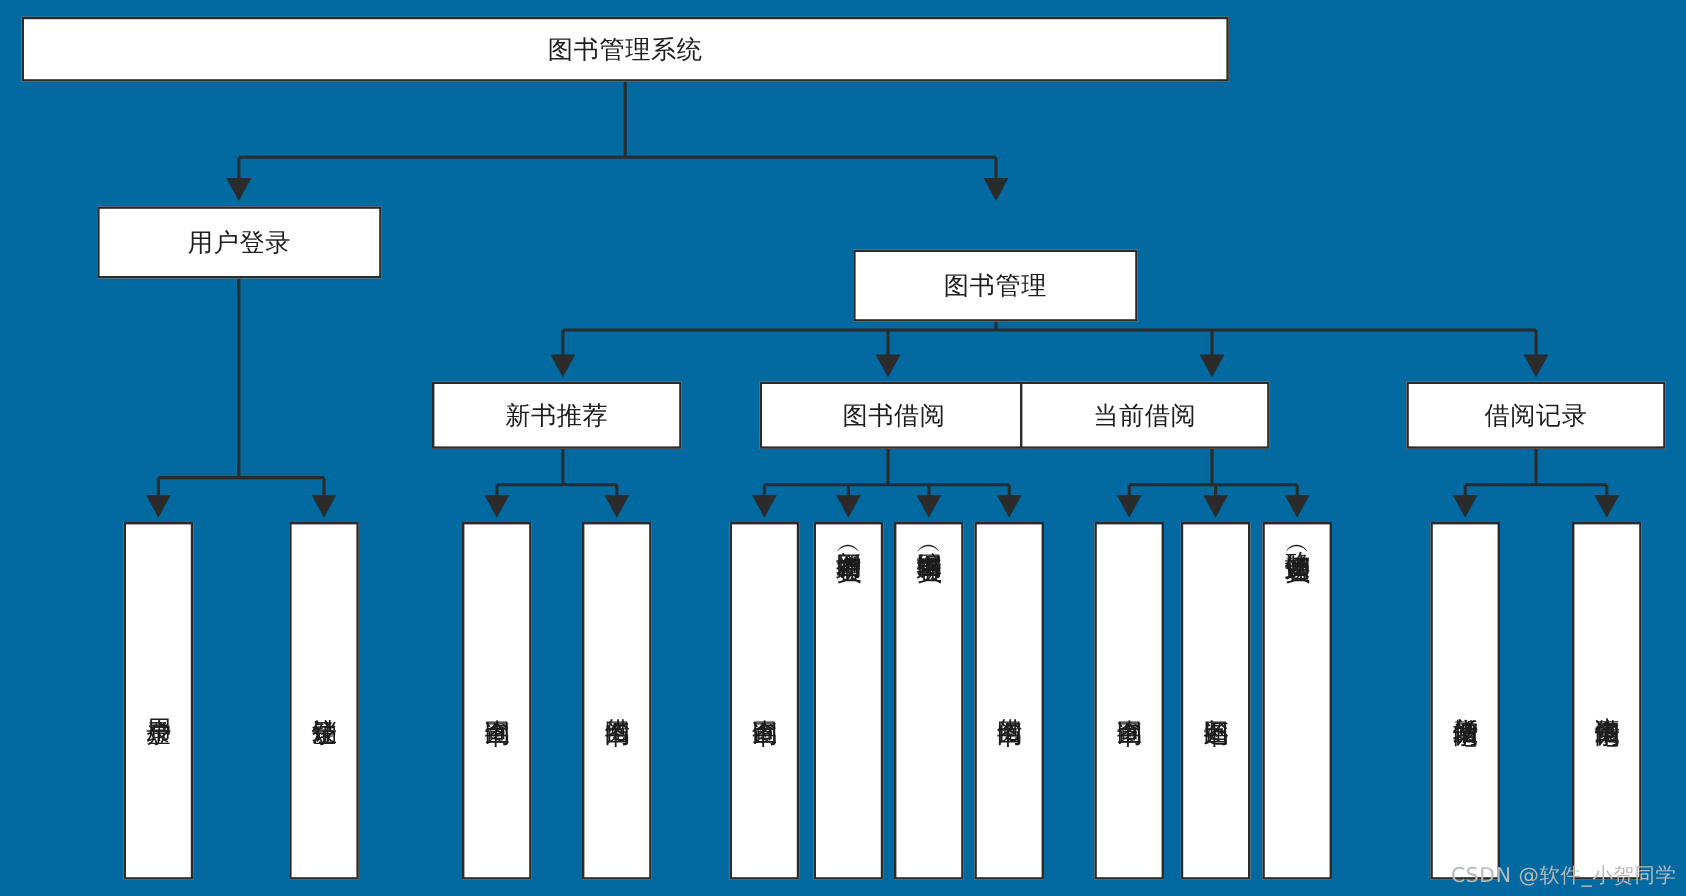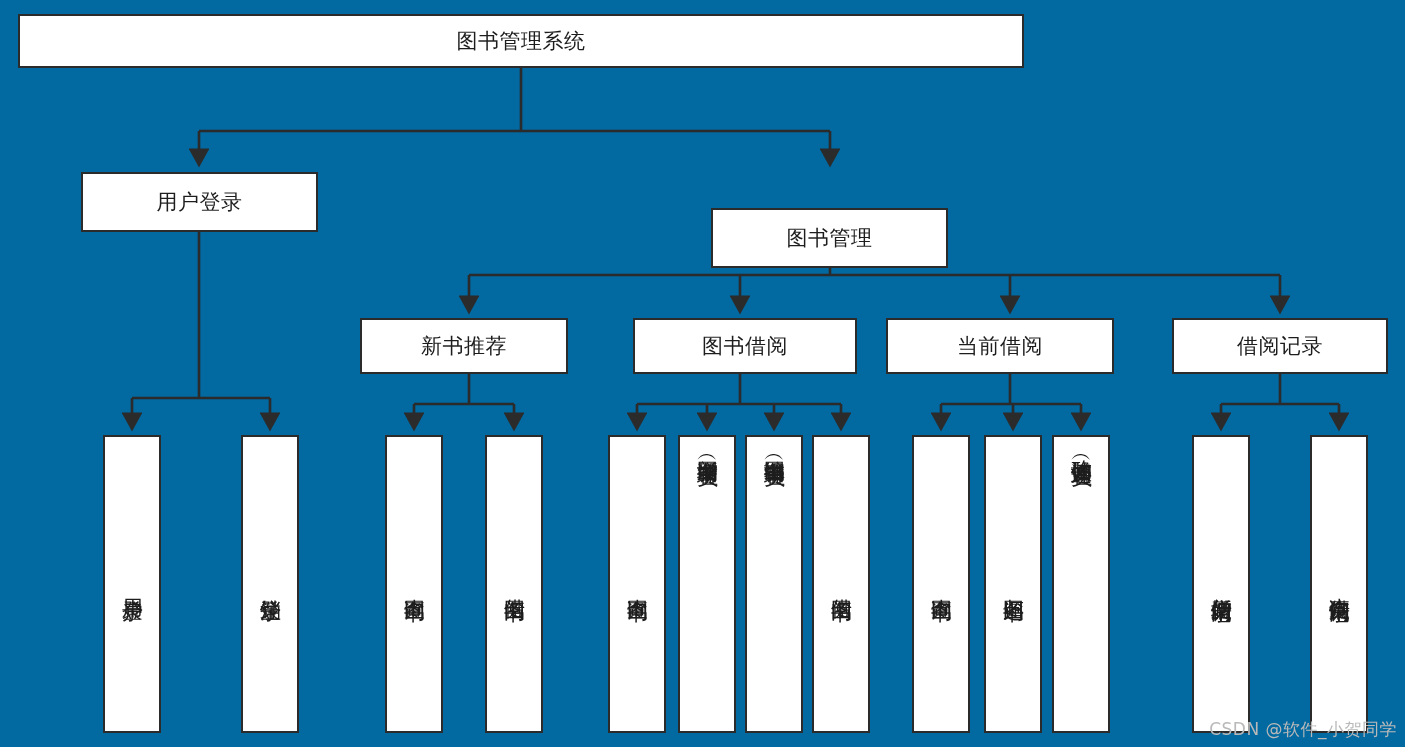--- a/index.html
+++ b/index.html
@@ -128,21 +128,21 @@
       </div>
       <div class="node horiz" style="left: 711px; top: 172px; width: 237px; height: 60px; margin-top: 36px;">
         <span>图书管理</span>
       </div>
       <div class="node horiz" style="left: 360px; top: 318px; width: 208px; height: 56px;">
         <span>新书推荐</span>
       </div>
       <div class="node horiz" style="left: 633px; top: 318px; width: 224px; height: 56px;">
         <span>图书借阅</span>
       </div>
-      <div class="node horiz" style="left: 886px; top: 318px; width: 228px; height: 56px;">
+      <div class="node horiz" style="left: 850px; top: 318px; width: 208px; height: 56px;">
         <span>当前借阅</span>
       </div>
       <div class="node horiz" style="left: 1172px; top: 318px; width: 216px; height: 56px; align-items: center;">
         <span>借阅记录</span>
       </div>
       <div class="node vert centered" style="left: 103px; top: 435px; width: 58px; height: 298px;">
         <span>用户登录</span>
       </div>
       <div class="node vert centered" style="left: 241px; top: 435px; width: 58px; height: 298px;">
         <span>注销登录</span>

